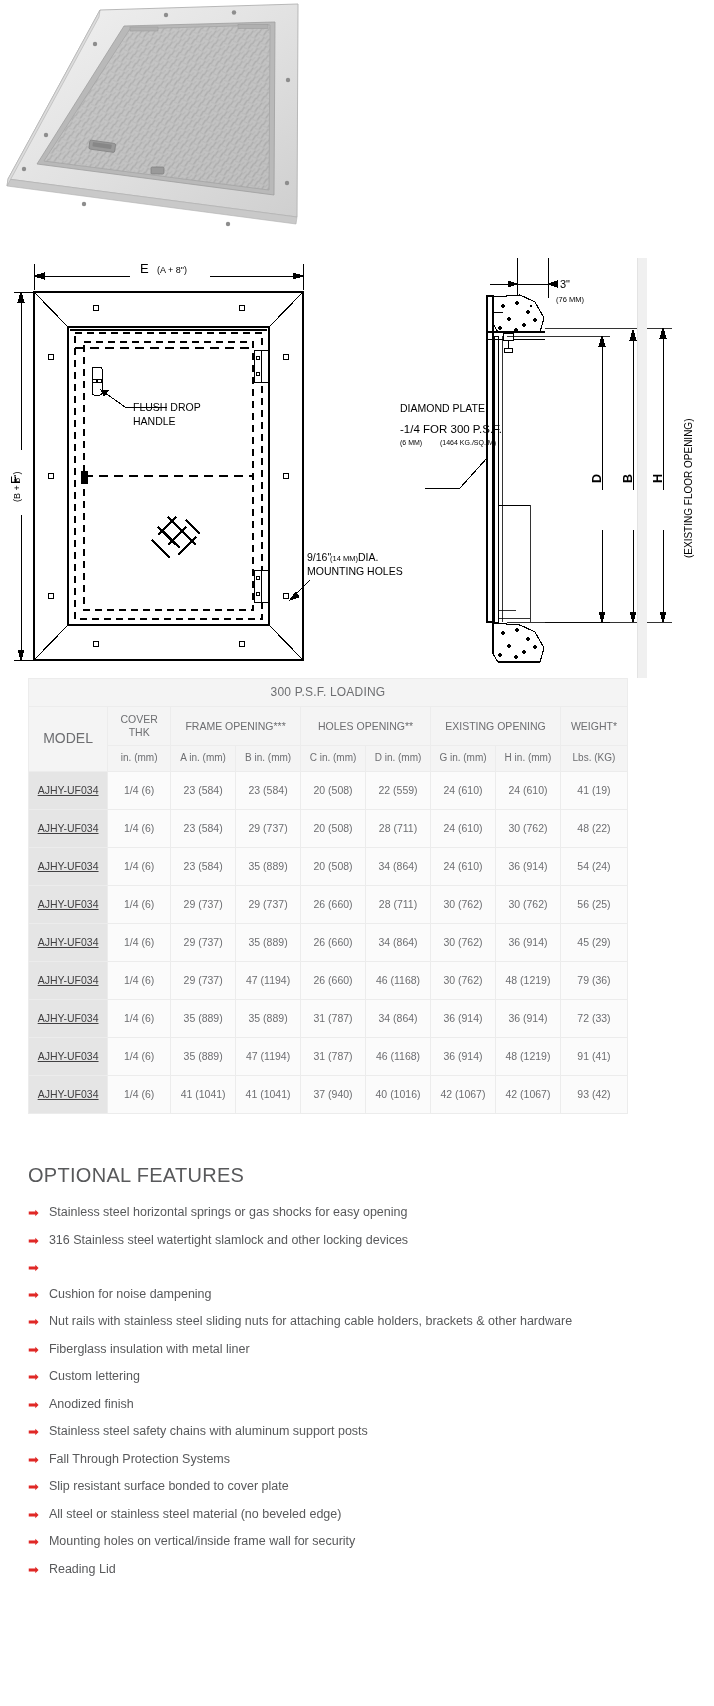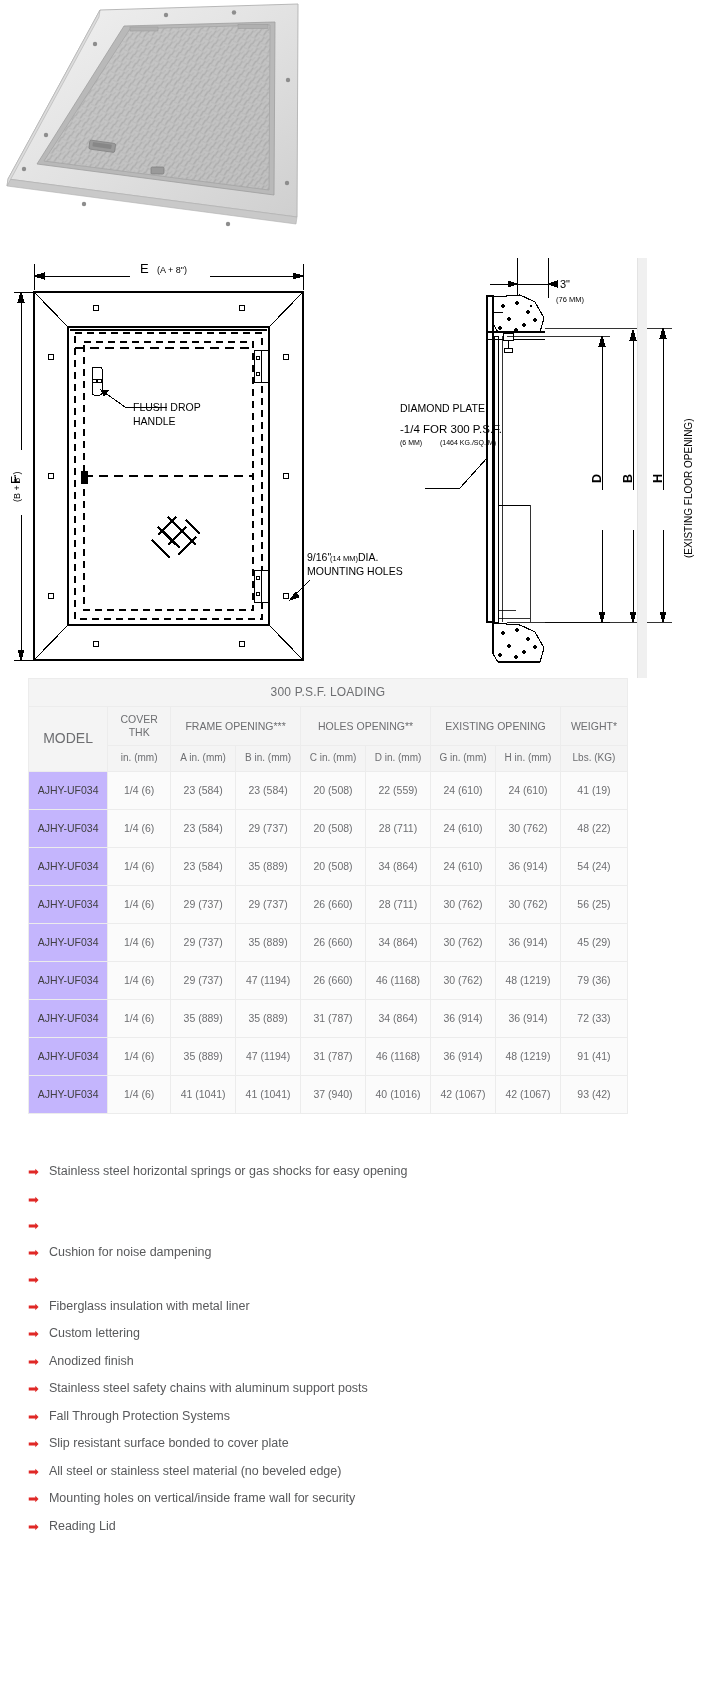--- a/index.html
+++ b/index.html
@@ -50,21 +50,21 @@
     background:#f7f7f7; border-top:none; border-left:none; border-right:none;
   }
   th.group { font-size:10.5px; padding:11px 2px; }
   th.units { font-size:10px; padding:7px 2px; color:#808285; }
   th.model-cell { font-size:14px; color:#58595b; }
   td.model {
     color:#414042; font-size:10.5px; background:#fbfbfb;
     white-space:nowrap;
   }
   table.spec tbody td { background:#fbfbfb; height:38px; }
-  table.spec tbody tr td:first-child { background:#c4b5fd; }
+  table.spec tbody tr td:first-child { background:#e5e5e5;text-decoration:underline; }
   .col-model { width:78px; }
   .col-thk   { width:62px; }
   .col-dim   { width:64px; }
   .col-w     { width:66px; }
 
   
   .features { position:absolute; left:28px; top:1164px; width:660px; }
   .features h2 {
     font-size:20px; font-weight:normal; color:#58595b;
     margin:0 0 18px 0; letter-spacing:.3px;
@@ -486,37 +486,40 @@
           <td>40 (1016)</td>
           <td>42 (1067)</td>
           <td>42 (1067)</td>
           <td>93 (42)</td>
         </tr>
       </tbody>
   </table>
 </div>
 
 <div class="features">
+  <h2>OPTIONAL FEATURES</h2>
   <ul class="feat-list" id="feat-list">
       <li>
         <span class="arrow" style="color: rgb(224, 40, 38);">➡</span>
         <span>Stainless steel horizontal springs or gas shocks for easy opening</span>
       </li>
       <li>
         <span class="arrow" style="color: rgb(224, 40, 38);">➡</span>
+        <span>316 Stainless steel watertight slamlock and other locking devices</span>
       </li>
       <li>
         <span class="arrow" style="color: rgb(224, 40, 38);">➡</span>
       </li>
       <li>
         <span class="arrow" style="color: rgb(224, 40, 38);">➡</span>
         <span>Cushion for noise dampening</span>
       </li>
       <li>
         <span class="arrow" style="color: rgb(224, 40, 38);">➡</span>
+        <span>Nut rails with stainless steel sliding nuts for attaching cable holders, brackets &amp; other hardware</span>
       </li>
       <li>
         <span class="arrow" style="color: rgb(224, 40, 38);">➡</span>
         <span>Fiberglass insulation with metal liner</span>
       </li>
       <li>
         <span class="arrow" style="color: rgb(224, 40, 38);">➡</span>
         <span>Custom lettering</span>
       </li>
       <li>

